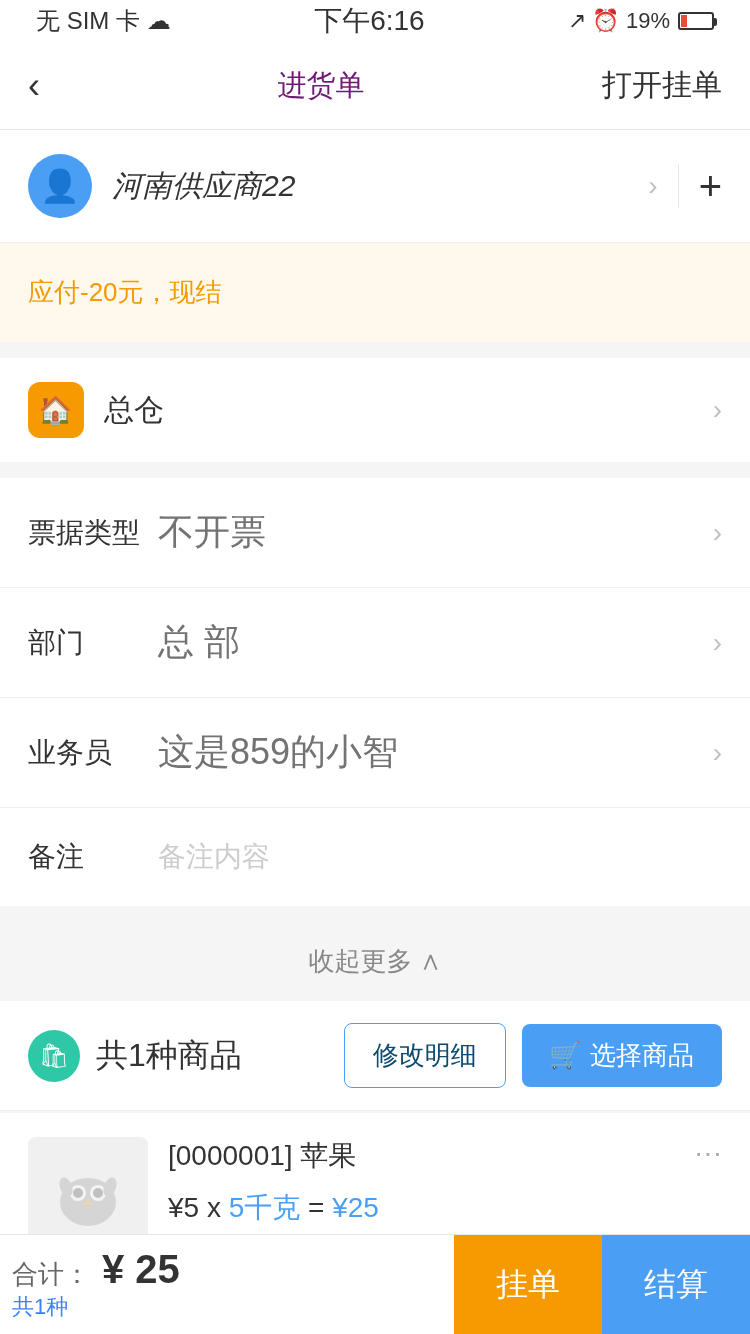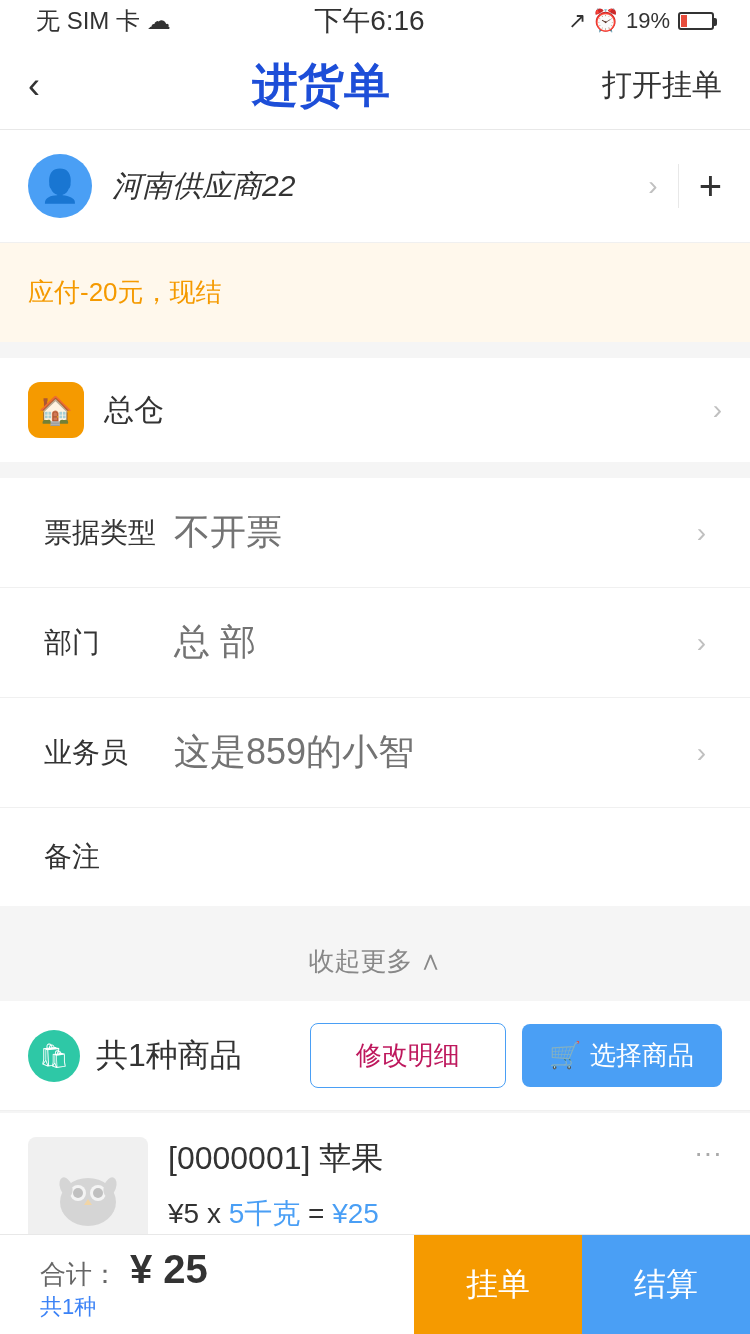--- a/index.html
+++ b/index.html
@@ -35,23 +35,23 @@
       justify-content: space-between;
       padding: 0 28px;
       border-bottom: 1px solid #e8e8e8;
     }
     .nav-back {
       font-size: 36px;
       color: #333;
       cursor: pointer;
     }
     .nav-title {
-      font-size: 46px;
-      font-weight: 700;
-      color: #1d4ed8;
+      font-size: 29px;
+      font-weight: 400;
+      color: #701a75;
     }
     .nav-action {
       font-size: 30px;
       color: #333;
       cursor: pointer;
     }
     
     .section {
       background: #fff;
       margin-bottom: 16px;
@@ -129,21 +129,21 @@
       color: #333;
     }
     
     .form-section {
       background: #fff;
       margin-bottom: 16px;
     }
     .form-row {
       display: flex;
       align-items: center;
-      padding: 30px 44px;
+      padding: 30px 28px;
       border-bottom: 1px solid #f0f0f0;
     }
     .form-row:last-child { border-bottom: none; }
     .form-label {
       font-size: 28px;
       color: #333;
       width: 130px;
       flex-shrink: 0;
     }
     .form-value {
@@ -188,24 +188,24 @@
       flex-shrink: 0;
     }
     .product-count-text {
       flex: 1;
       margin-left: 16px;
       font-size: 32px;
       color: #333;
     }
     .btn-outline {
       border: 1px solid #4a9ff5;
-      color: #be185d;
+      color: #0c4a6e;
       background: #fff;
       border-radius: 8px;
-      padding: 14px 45px;
+      padding: 14px 28px;
       font-size: 26px;
       cursor: pointer;
     }
     .btn-solid-blue {
       background: #4a9ff5;
       color: #fff;
       border: none;
       border-radius: 8px;
       padding: 14px 28px;
       font-size: 26px;
@@ -233,21 +233,21 @@
       display: flex;
       align-items: center;
       justify-content: center;
       overflow: hidden;
     }
     .product-info {
       flex: 1;
       margin-left: 20px;
     }
     .product-name {
-      font-size: 32px;
+      font-size: 28px;
       color: #333;
       margin-bottom: 14px;
     }
     .product-price {
       font-size: 28px;
       color: #333;
     }
     .product-price .blue { color: #4a9ff5; }
     .product-more {
       color: #aaa;
@@ -264,32 +264,32 @@
       display: flex;
       align-items: stretch;
       background: #fff;
       border-top: 1px solid #e8e8e8;
     }
     .footer-total {
       flex: 1;
       display: flex;
       flex-direction: column;
       justify-content: center;
-      padding: 0 40px;
+      padding: 0 12px;
     }
     .footer-total-row {
       display: flex;
       align-items: baseline;
       gap: 12px;
     }
     .footer-label { font-size: 26px; color: #666; }
     .footer-amount { font-size: 40px; font-weight: bold; color: #333; }
     .footer-sub { font-size: 22px; color: #3b82f6; }
     .footer-btn {
-      width: 168px;
+      width: 148px;
       display: flex;
       align-items: center;
       justify-content: center;
       font-size: 32px;
       font-weight: 500;
       cursor: pointer;
       border: none;
     }
     .footer-btn-hold {
       background: #f59a00;
@@ -363,20 +363,21 @@
     <span class="form-value">总 部</span>
     <span class="chevron-right">›</span>
   </div>
   <div class="form-row">
     <span class="form-label">业务员</span>
     <span class="form-value">这是859的小智</span>
     <span class="chevron-right">›</span>
   </div>
   <div class="form-row">
     <span class="form-label">备注</span>
+    <span class="form-placeholder">备注内容</span>
   </div>
 </div>
 
 <div class="collapse-row">
   <span>收起更多 ∧</span>
 </div>
 
 <div class="section" style="margin-bottom:2px;">
   <div class="products-header">
     <div class="product-count-icon">

